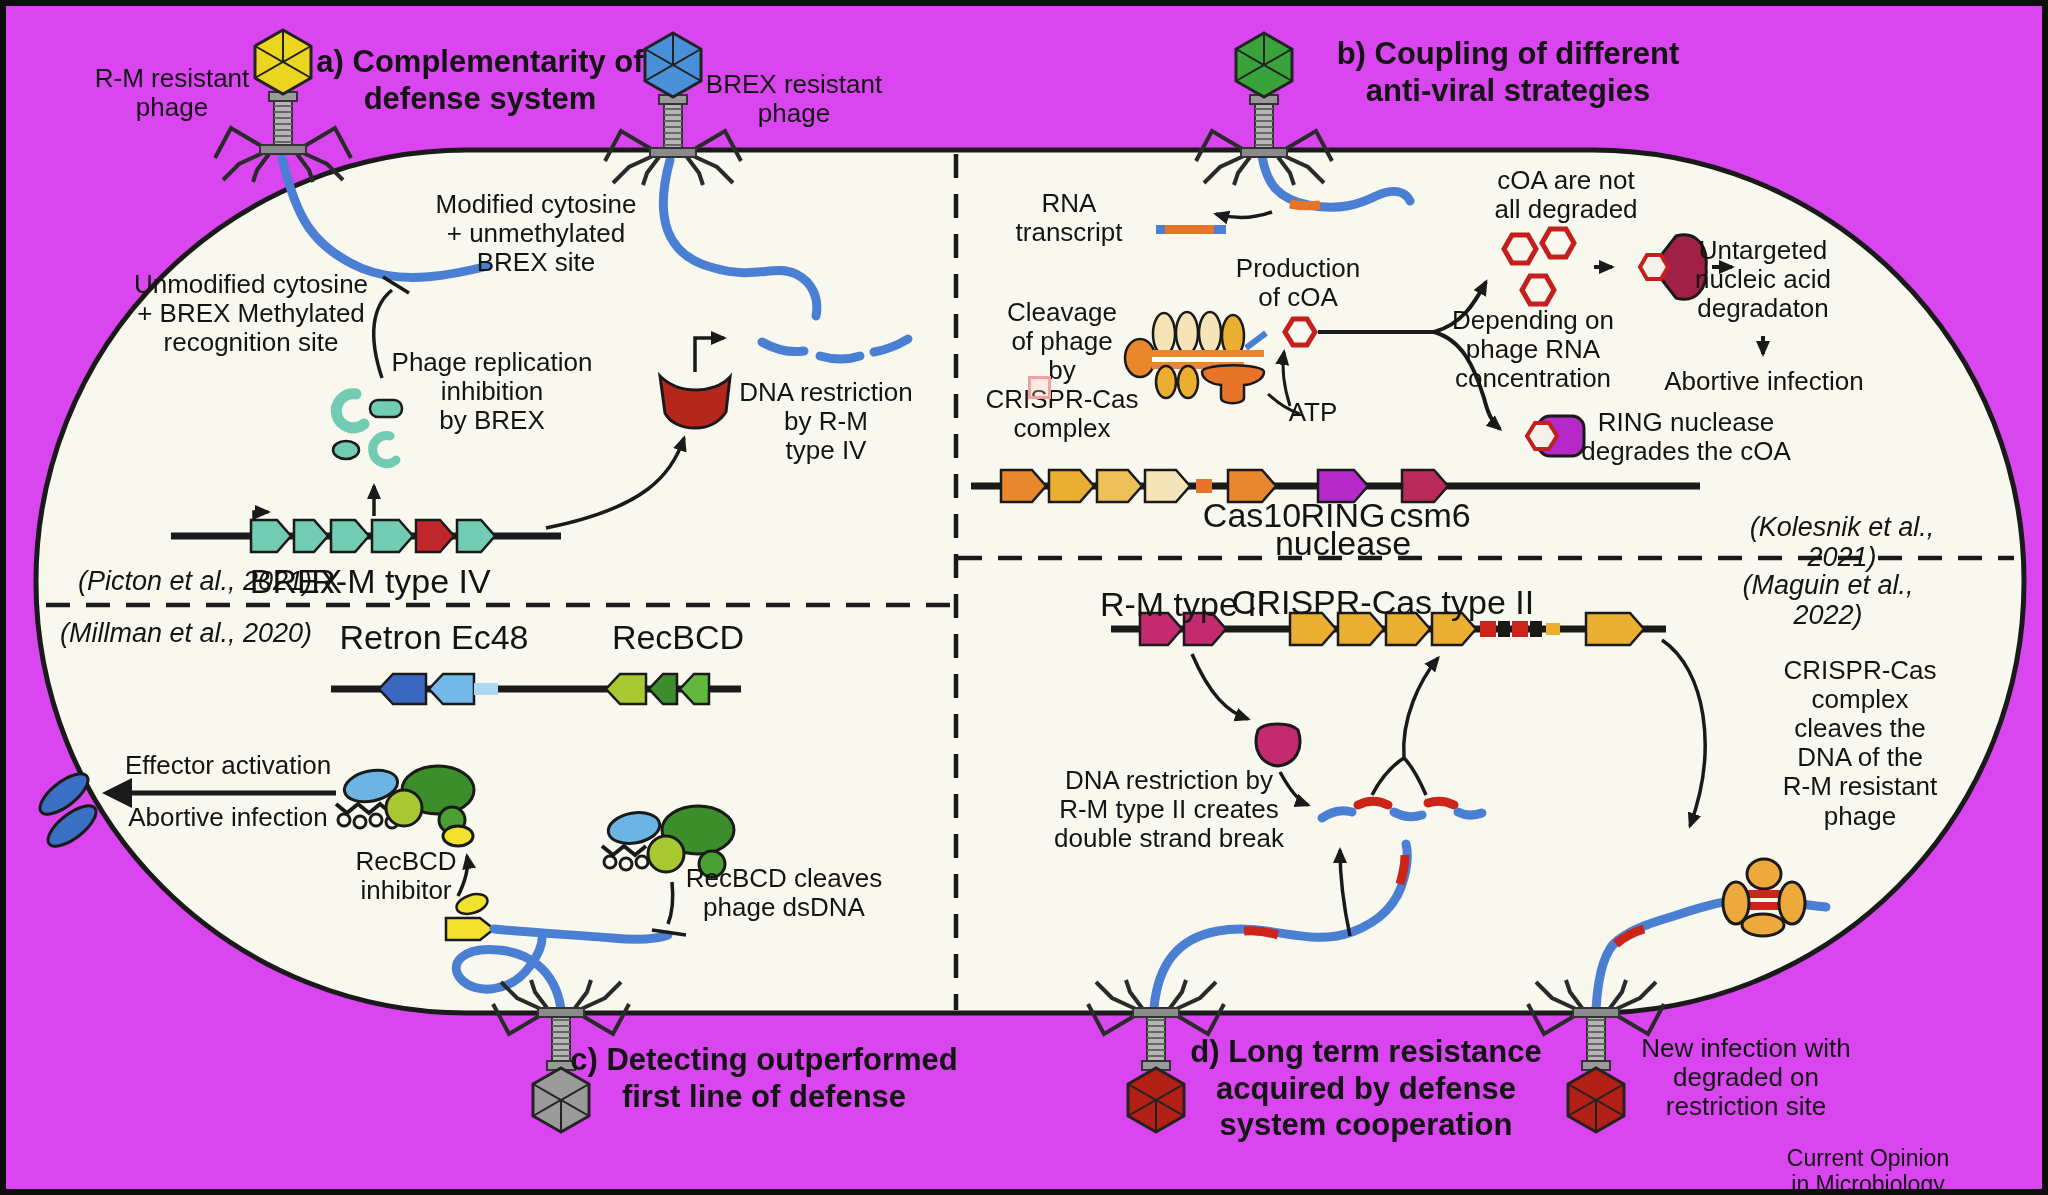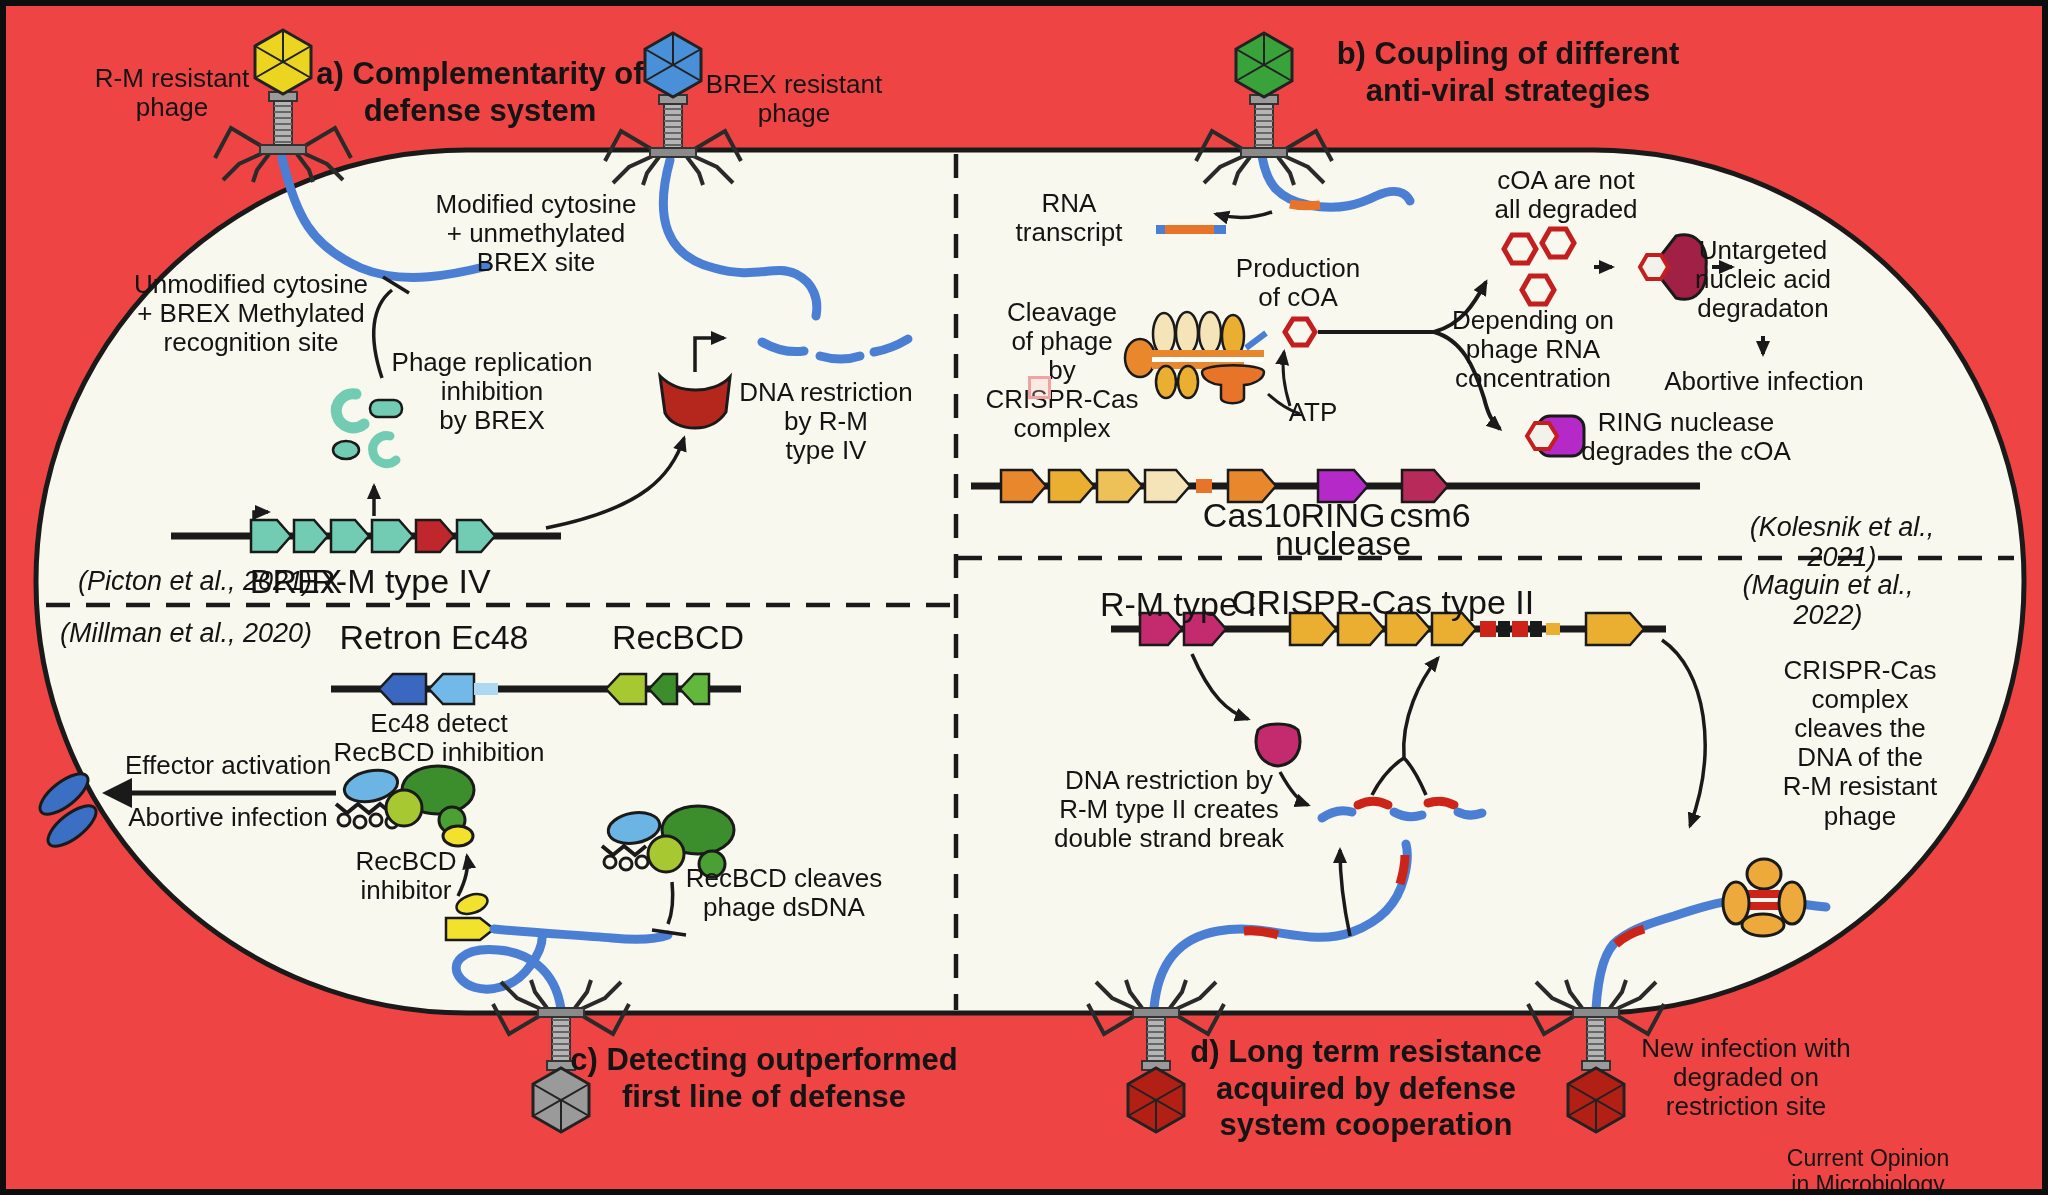--- a/index.html
+++ b/index.html
@@ -1,16 +1,16 @@
 <!DOCTYPE html>
 <html style="--cell_fill: #f8f8ee; --outline: #1a1a1a; --phage_yellow: #ecd520; --phage_blue: #4a90d8; --phage_green: #3aa23a; --phage_gray: #9a9a9a; --phage_red: #b22015; --dna_blue: #4a7fd4; --dna_red: #cc2418; --rna_orange: #e8742a; --gene_teal: #72cbb3; --gene_red: #c0272d; --gene_orange: #e8872b; --gene_amber: #eaaf30; --gene_amber2: #edc158; --gene_cream: #f4e4b8; --gene_purple: #b429c8; --gene_maroon: #b82a5a; --gene_magenta: #c42a6e; --gene_darkblue: #3a68c0; --gene_lightblue: #72b8e8; --gene_yellowgreen: #a8c832; --gene_darkgreen: #3c8e2c; --gene_midgreen: #62b83c; --coa_red: #c41f1f; --nuclease_darkred: #a02046; --effector_blue: #3a6fc4; --ec48_blue: #6cb4e4; --inhibitor_yellow: #f2e22e; --cas_orange: #eda93b;"><head>
 <meta charset="utf-8">
 <style>
   html,body{margin:0;padding:0;background:#fff;}
-  #fig{position:relative;width:2048px;height:1195px;background:#ef4444;
+  #fig{position:relative;width:2048px;height:1195px;background:#d946ef;
        border:6px solid #0d0d0d;box-sizing:border-box;overflow:hidden;
        font-family:"Liberation Sans",sans-serif;color:#111;}
   #art{position:absolute;left:0;top:0;width:2036px;height:1183px;}
   .lbl{position:absolute;transform:translateX(-50%);text-align:center;
        font-size:26px;line-height:1.12;white-space:pre-line;color:#141414;}
   .title{font-weight:bold;font-size:31px;line-height:1.18;}
   .cite{font-style:italic;font-size:27px;}
   .genelbl{font-size:34px;}
   .footer{font-size:23px;}
   .anchor-box{position:absolute;width:17px;height:17px;border:3px solid #efa3a3;
@@ -274,21 +274,21 @@
   <g transform="translate(1150,1128) rotate(180)">
     <use href="#phage" x="-70" y="0" width="140" height="155" style="--head:var(--phage_red)"></use>
   </g>
   <g transform="translate(1590,1128) rotate(180)">
     <use href="#phage" x="-70" y="0" width="140" height="155" style="--head:var(--phage_red)"></use>
   </g>
 </svg>
 
 <div class="lbl" style="left:166px;top:58px;">R-M resistant
 phage</div>
-<div class="lbl title" style="left:474px;top:50px;">a) Complementarity of
+<div class="lbl title" style="left:474px;top:38px;">a) Complementarity of
 defense system</div>
 <div class="lbl" style="left:788px;top:64px;">BREX resistant
 phage</div>
 <div class="lbl" style="left:245px;top:264px;">Unmodified cytosine
 + BREX Methylated
 recognition site</div>
 <div class="lbl" style="left:530px;top:184px;">Modified cytosine
 + unmethylated
 BREX site</div>
 <div class="lbl" style="left:486px;top:342px;">Phage replication
@@ -327,22 +327,20 @@
 degrades the cOA</div>
 <div class="lbl genelbl" style="left:1246px;top:490px;">Cas10</div>
 <div class="lbl genelbl" style="left:1337px;top:490px;">RING</div>
 <div class="lbl genelbl" style="left:1337px;top:518px;">nuclease</div>
 <div class="lbl genelbl" style="left:1424px;top:490px;">csm6</div>
 <div class="lbl cite" style="left:1836px;top:506px;">(Kolesnik et al., 2021)</div>
 
 <div class="lbl cite" style="left:180px;top:612px;text-align:right;">(Millman et al., 2020)</div>
 <div class="lbl genelbl" style="left:428px;top:612px;">Retron Ec48</div>
 <div class="lbl genelbl" style="left:672px;top:612px;">RecBCD</div>
-<div class="lbl" style="left:433px;top:703px;">Ec48 detect
-RecBCD inhibition</div>
 <div class="lbl" style="left:222px;top:745px;">Effector activation</div>
 <div class="lbl" style="left:222px;top:797px;">Abortive infection</div>
 <div class="lbl" style="left:400px;top:841px;">RecBCD
 inhibitor</div>
 <div class="lbl" style="left:778px;top:858px;">RecBCD cleaves
 phage dsDNA</div>
 <div class="lbl title" style="left:758px;top:1036px;">c) Detecting outperformed
 first line of defense</div>
 
 <div class="lbl cite" style="left:1822px;top:564px;">(Maguin et al., 2022)</div>

